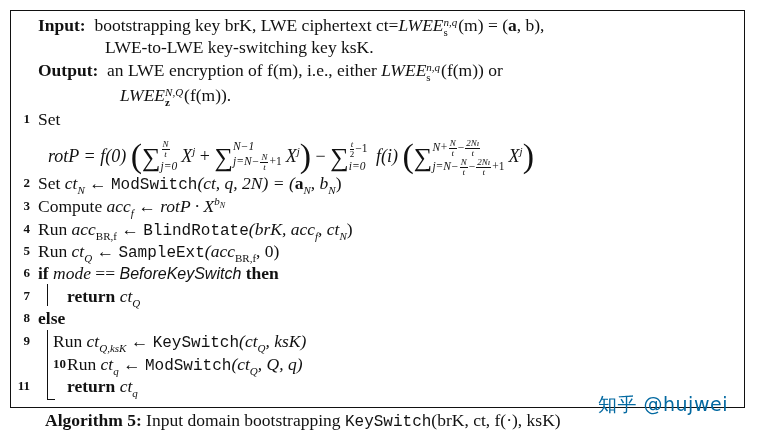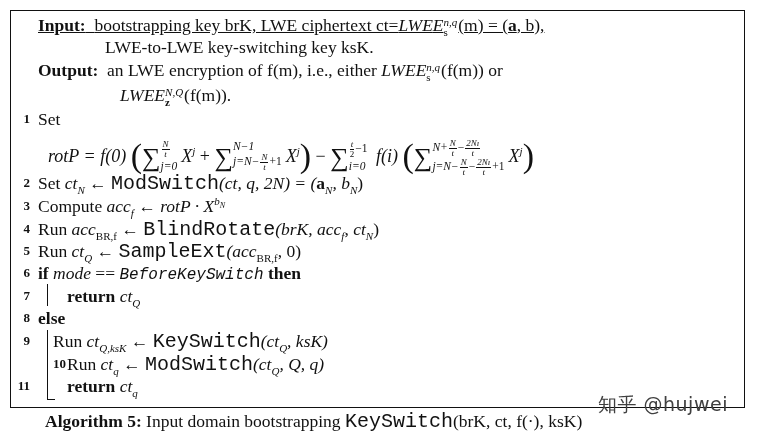--- a/index.html
+++ b/index.html
@@ -7,41 +7,41 @@
     width:760px; height:441px; background:#ffffff; position:relative; overflow:hidden;
     font-family:"DejaVu Serif","Liberation Serif",serif; color:#111;
   }
   .frame {
     position:absolute; left:10px; top:10px; width:735px; height:398px;
     border:1.5px solid #111; box-sizing:border-box;
   }
   .line { position:absolute; font-family:"Liberation Serif","DejaVu Serif",serif; font-size:17.5px; white-space:nowrap; line-height:22px; }
   .bold { font-weight:bold; }
   .it { font-style:italic; }
-  .tt { font-family:"Liberation Mono","DejaVu Sans Mono",monospace; font-size:20px; }
-  .ttit { font-family:Liberation Mono, monospace; font-size:16px; font-style:italic; }
+  .tt { font-family:"Liberation Mono","DejaVu Sans Mono",monospace; font-size:16px; }
+  .ttit { font-family:Liberation Sans, sans-serif; font-size:16px; font-style:italic; }
   .bsym { font-weight:bold; font-style:normal; }
   sub, sup { font-size:11px; line-height:0; }
   .lnum { position:absolute; left:0; width:30px; text-align:right; font-size:13px; font-weight:bold; font-family:"Liberation Serif","DejaVu Serif",serif; }
   .vbar { position:absolute; border-left:1.3px solid #111; }
   .hbar { position:absolute; border-top:1.3px solid #111; }
   .sum { font-size:26px; position:relative; top:4px; }
   .big { font-size:34px; position:relative; top:5px; font-weight:lighter; }
   .lim { display:inline-flex; flex-direction:column; justify-content:space-between; vertical-align:middle; font-size:11.5px; line-height:12px; height:32px; margin-right:4px; position:relative; top:-2px; }
   .frac { display:inline-flex; flex-direction:column; align-items:center; font-size:9px; line-height:9px; vertical-align:middle; margin:0 1px; }
   .frac .num { border-bottom:0.8px solid #111; padding:0 1px; }
   .caption { position:absolute; left:45px; top:410px; font-family:"Liberation Serif","DejaVu Serif",serif; font-size:17.5px; white-space:nowrap; }
-  .watermark { position:absolute; left:598px; top:392px; font-family:"DejaVu Sans","Liberation Sans",sans-serif; font-size:19px; color:#404040; white-space:nowrap; letter-spacing:0.5px; }
+  .watermark { position:absolute; left:598px; top:392px; font-family:"DejaVu Sans","Liberation Sans",sans-serif; font-size:19px; color:#0369a1; white-space:nowrap; letter-spacing:0.5px; }
 </style>
 </head>
 <body>
 
 <div class="frame"></div>
 
-<div class="line" style="left:38px; top:14px;text-decoration:underline;">
+<div class="line" style="left:38px; top:14px;">
   <span class="bold">Input:</span>&nbsp;
   <span>bootstrapping key brK, LWE ciphertext ct=</span><span class="it">LWE</span><span class="it">E</span><span style="display:inline-flex;flex-direction:column;vertical-align:middle;line-height:10px;font-size:11px;margin-right:1px;">
       <span class="it">n,q</span>
       <span>s</span>
     </span><span>(m) = (</span><span class="bsym">a</span><span>, b),</span>
 </div>
 <div class="line" style="left:105px; top:36px;text-align:right;">LWE-to-LWE key-switching key ksK.</div>
 
 <div class="line" style="left:38px; top:59px;">
   <span class="bold">Output:</span>&nbsp;

